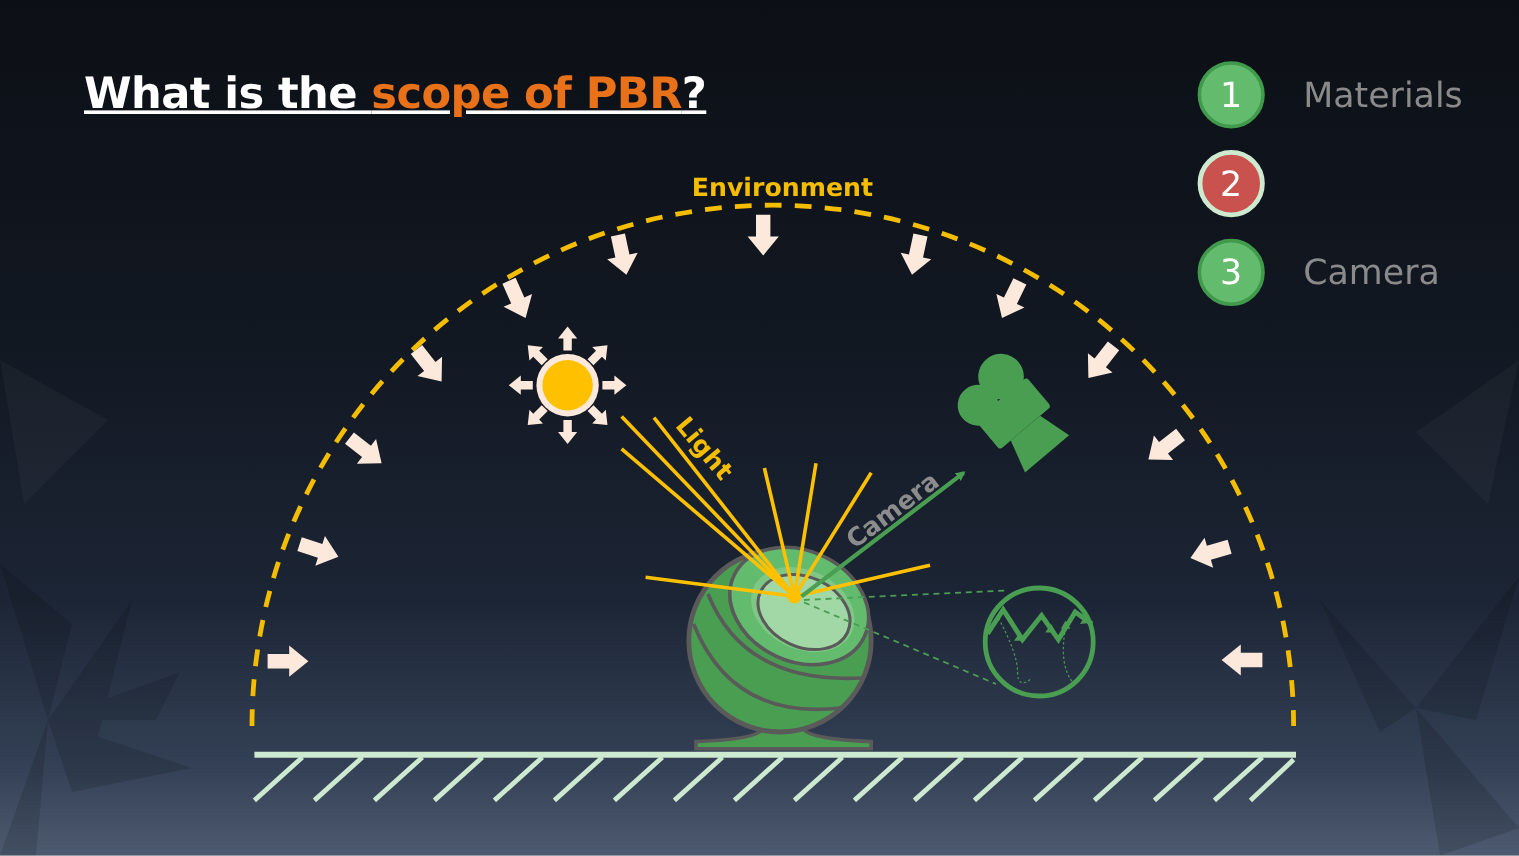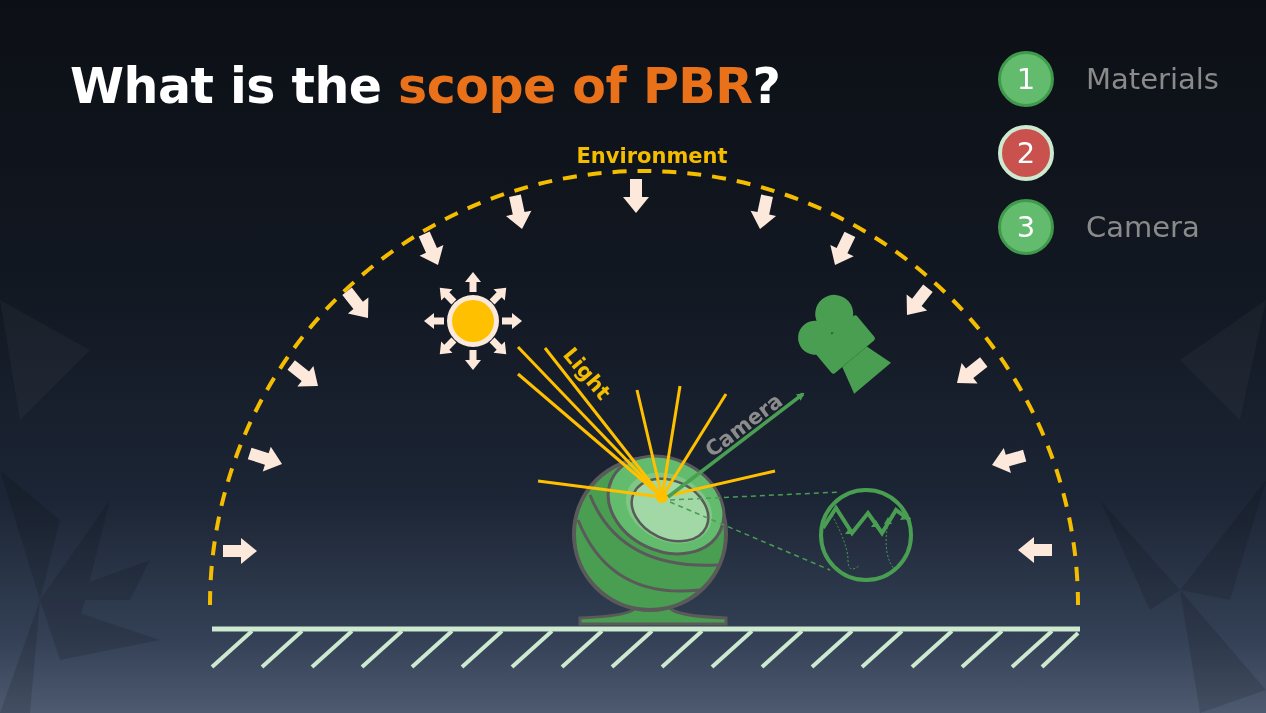--- a/index.html
+++ b/index.html
@@ -4,22 +4,22 @@
 <style>
   html, body { margin: 0; padding: 0; }
   body {
     width: 1266px; height: 713px; overflow: hidden; position: relative;
     background: linear-gradient(180deg, #0c0f15 0%, #121822 40%, #1c2535 70%, #344156 90%, #4d5a70 100%);
     font-family: "DejaVu Sans", sans-serif;
   }
   .bg-shards { position: absolute; inset: 0; pointer-events: none; }
   .title {
     position: absolute; left: 70px; top: 58px; margin: 0;
-    font-family: "DejaVu Sans", sans-serif; font-weight: bold; font-size: 49px;
-    color: #ffffff; letter-spacing: -0.5px; white-space: nowrap;
+    font-family: "DejaVu Sans", sans-serif; font-weight: bold; font-size: 36px;
+    color: #ffffff; letter-spacing: -0.5px; white-space: nowrap; text-decoration: underline;
   }
   .title .hl { color: #e8711a; }
   .legend { position: absolute; left: 998px; top: 48px; }
   .legend-item { position: absolute; left: 0; height: 62px; display: flex; align-items: center; }
   .badge {
     width: 56px; height: 56px; border-radius: 50%;
     display: flex; align-items: center; justify-content: center;
     color: #fff; font-size: 29px; box-sizing: border-box;
     font-family: "DejaVu Sans", sans-serif;
   }

